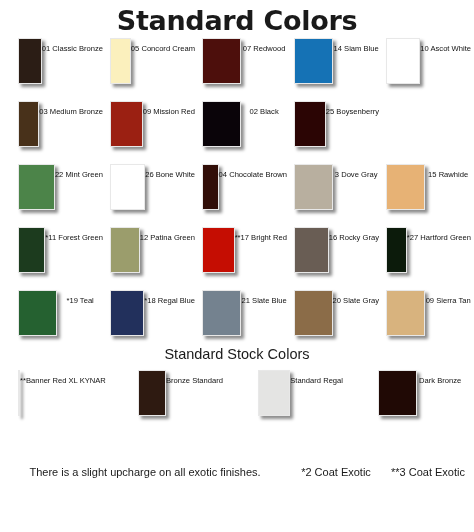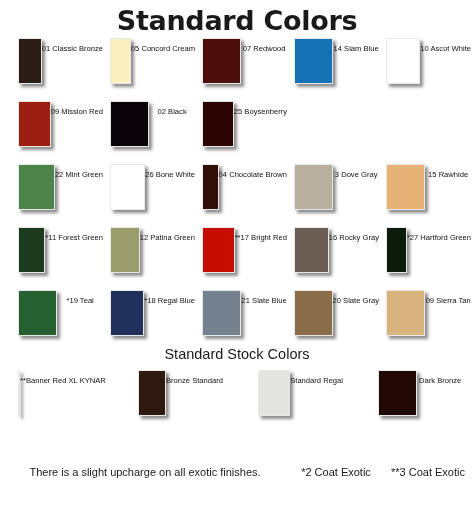--- a/index.html
+++ b/index.html
@@ -154,20 +154,24 @@
       </div>
       <div class="cell">
         <div class="swatch outlined" style="background-color: rgb(255, 255, 255);"></div>
         <div class="cap">10 Ascot White</div>
       </div>
     </div>
     <div class="rowgap"></div>
 
     <div class="row">
       <div class="cell">
+        <div class="swatch outlined" style="background-color: rgb(72, 49, 26);"></div>
+        <div class="cap">03 Medium Bronze</div>
+      </div>
+      <div class="cell">
         <div class="swatch outlined" style="background-color: rgb(155, 32, 18);"></div>
         <div class="cap">09 Mission Red</div>
       </div>
       <div class="cell">
         <div class="swatch outlined" style="background-color: rgb(10, 4, 9);"></div>
         <div class="cap">02 Black</div>
       </div>
       <div class="cell">
         <div class="swatch outlined" style="background-color: rgb(43, 5, 4);"></div>
         <div class="cap">25 Boysenberry</div>

